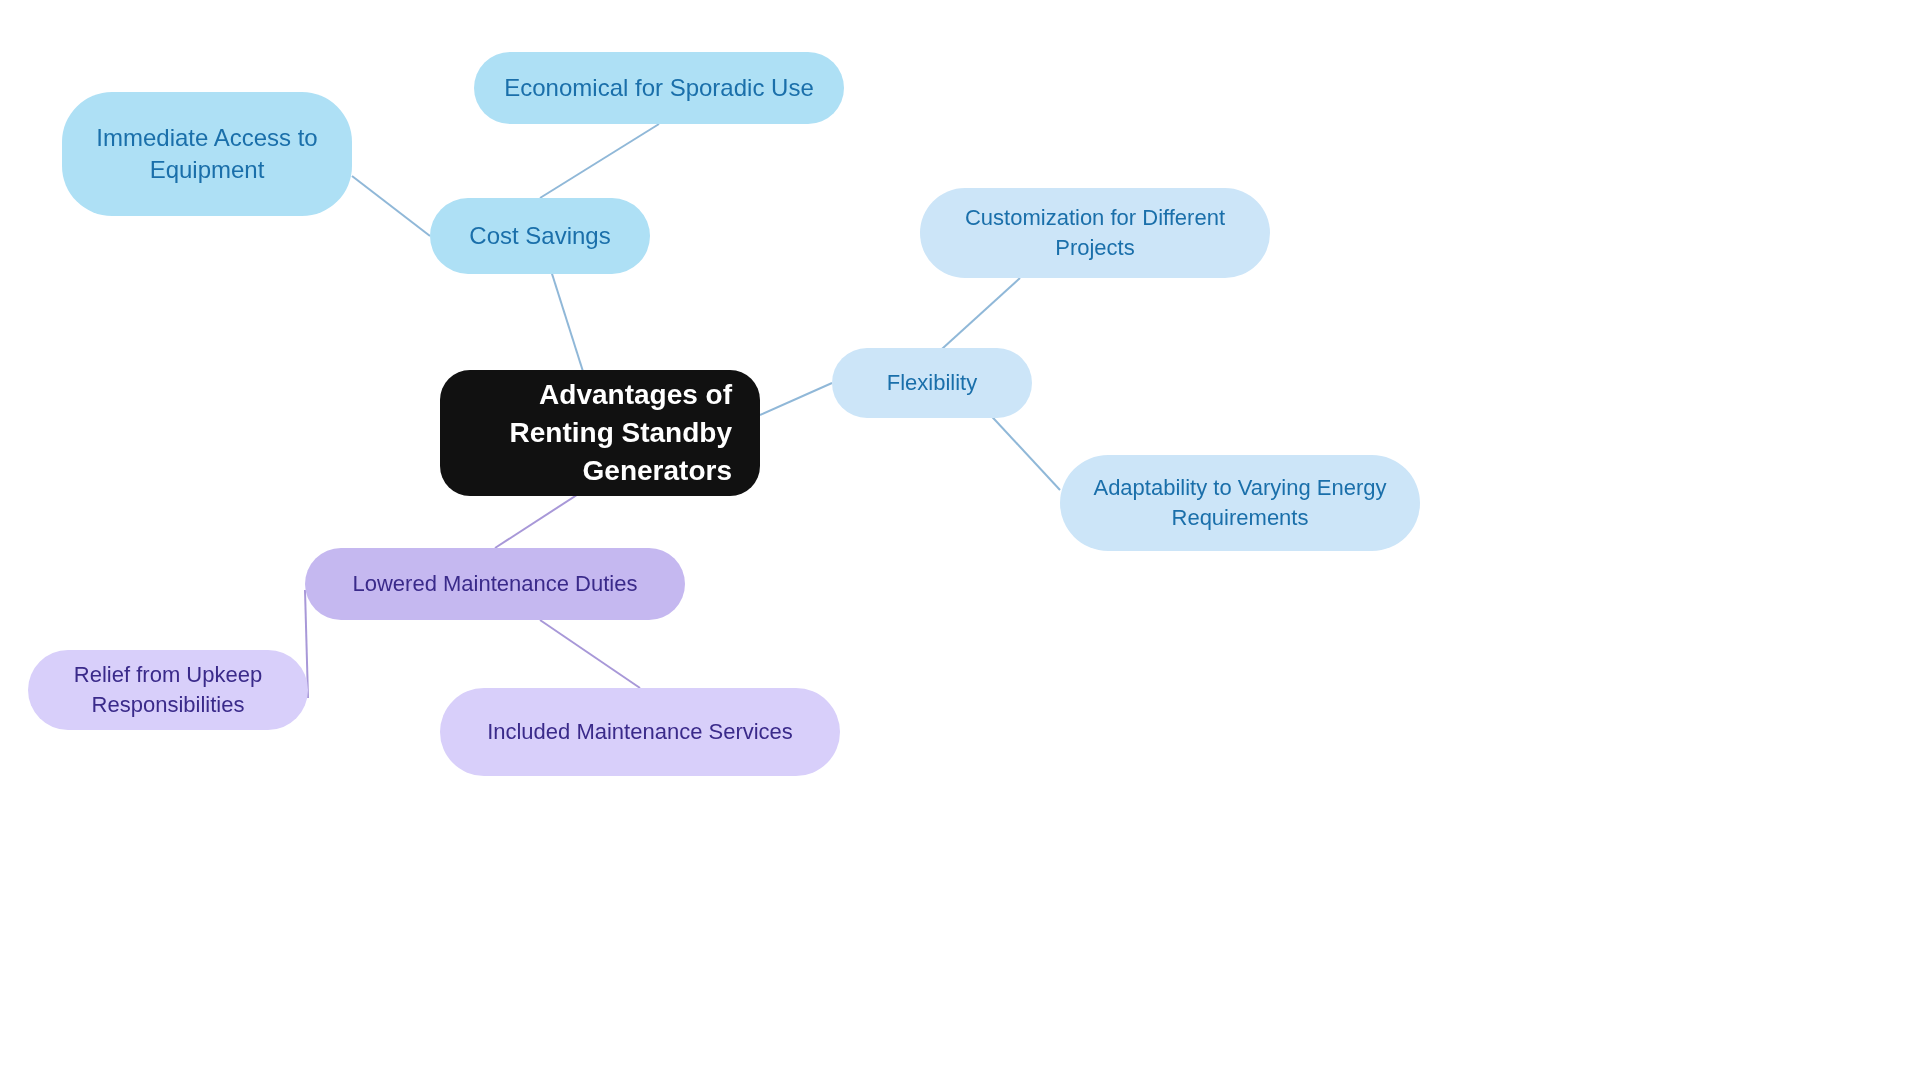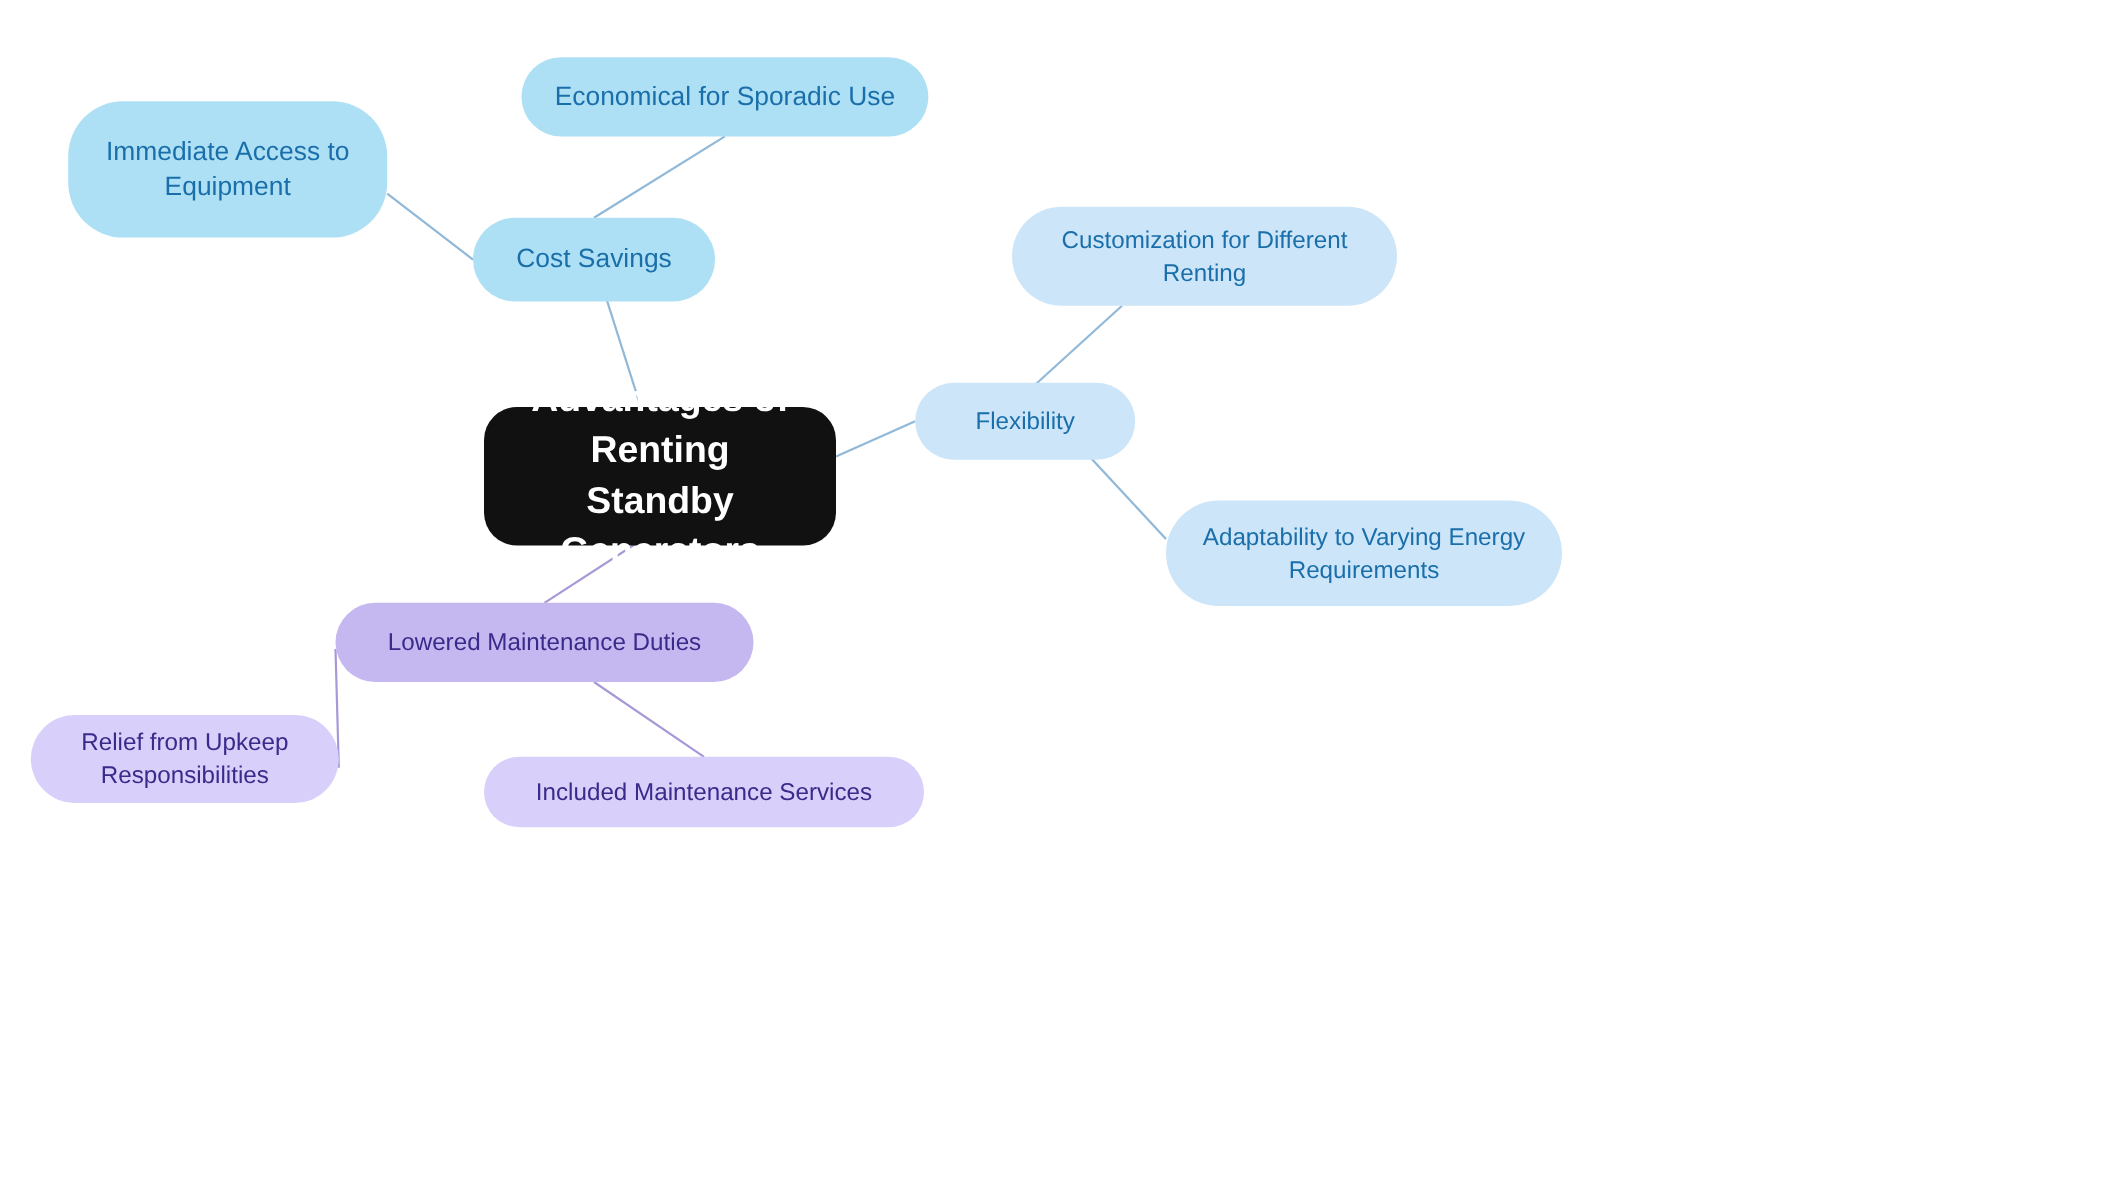--- a/index.html
+++ b/index.html
@@ -29,27 +29,28 @@
       justify-content: center;
       text-align: center;
       z-index: 1;
       padding: 18px 28px;
       line-height: 1.35;
     }
 
     .node-center {
       background: #111111;
       color: #ffffff;
-      font-size: 34px;
+      font-size: 28px;
       font-weight: 600;
       width: 320px;
       height: 126px;
       left: 440px;
       top: 370px;
       border-radius: 30px;
+      text-align: right;
     }
 
     .node-blue-dark {
       background: #aee0f5;
       color: #1a6faa;
       font-size: 24px;
       font-weight: 500;
     }
 
     .node-blue-light {
@@ -136,21 +137,21 @@
       top: 650px;
       width: 280px;
       height: 80px;
     }
 
     
     #included-maintenance {
       left: 440px;
       top: 688px;
       width: 400px;
-      height: 64px;
+      height: 88px;
     }
   </style>
 </head>
 <body>
 
 <svg class="connections">
 
   <line x1="600" y1="425" x2="540" y2="236" stroke="#90b8d8" stroke-width="2"></line>
 
   <line x1="540" y1="198" x2="659" y2="124" stroke="#90b8d8" stroke-width="2"></line>
@@ -184,21 +185,21 @@
 
 <div class="node node-blue-dark" id="immediate-access">
   <span>Immediate Access to Equipment</span>
 </div>
 
 <div class="node node-blue-light" id="flexibility">
   <span>Flexibility</span>
 </div>
 
 <div class="node node-blue-light" id="customization">
-  <span>Customization for Different Renting</span>
+  <span>Customization for Different Projects</span>
 </div>
 
 <div class="node node-blue-light" id="adaptability">
   <span>Adaptability to Varying Energy Requirements</span>
 </div>
 
 <div class="node node-purple-dark" id="lowered-maintenance">
   <span>Lowered Maintenance Duties</span>
 </div>
 

